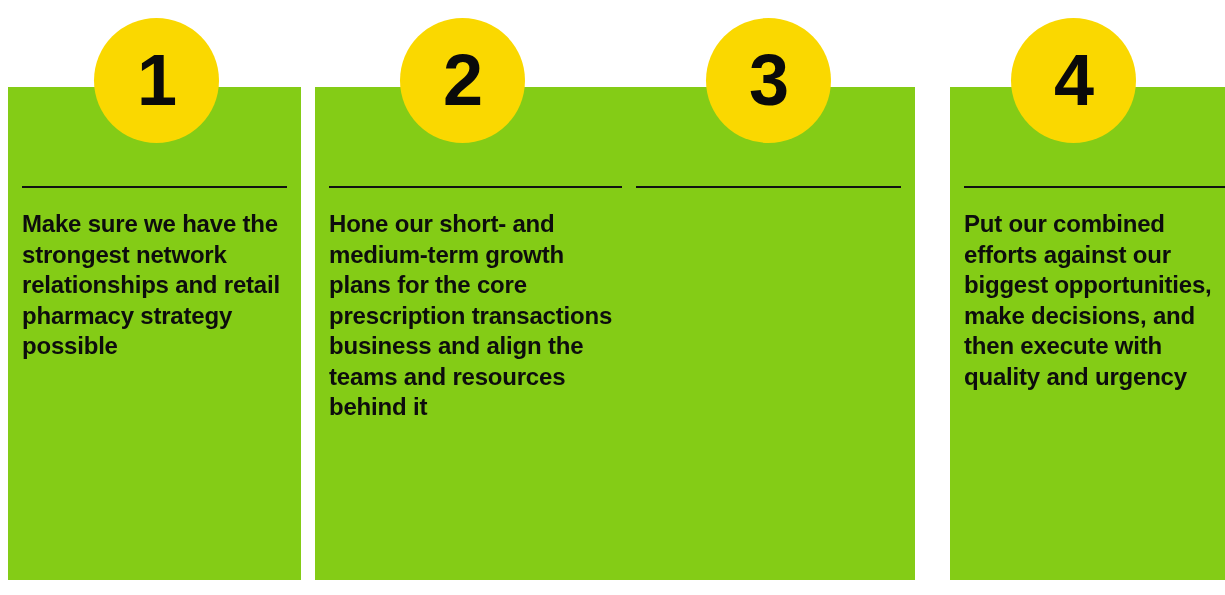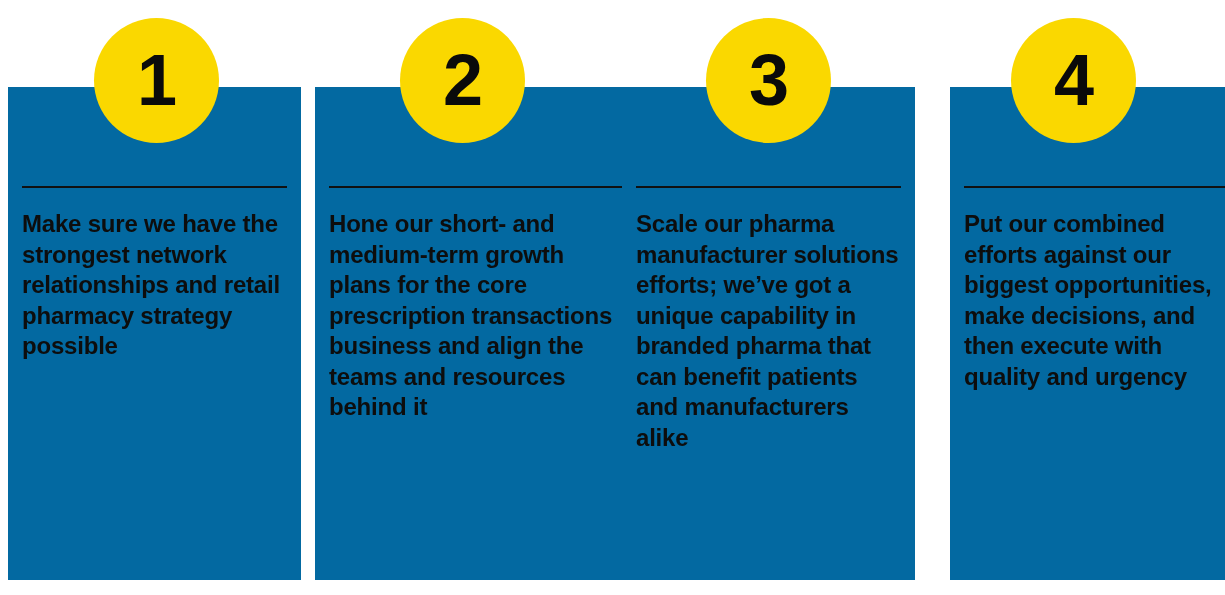--- a/index.html
+++ b/index.html
@@ -17,21 +17,21 @@
     position: relative;
     width: 1225px;
     height: 595px;
     background: #ffffff;
   }
 
   .card {
     position: absolute;
     top: 87px;
     height: 493px;
-    background: #0369a1;
+    background: #84cc16;
   }
 
   .card-1 { left: 8px;    width: 293px; }
   .card-2 { left: 315px;  width: 323px; }
   .card-3 { left: 622px;  width: 293px; }
   .card-4 { left: 928px;  width: 289px; margin-left: 22px; }
 
   .badge {
     position: absolute;
     top: 18px;
@@ -100,23 +100,20 @@
 
   <div class="card card-2">
     <div class="divider"></div>
     <div class="card-body">
       <p class="card-text">Hone our short- and medium-term growth plans for the core prescription transactions business and align the teams and resources behind it</p>
     </div>
   </div>
 
   <div class="card card-3">
     <div class="divider"></div>
-    <div class="card-body">
-      <p class="card-text">Scale our pharma manufacturer solutions efforts; we’ve got a unique capability in branded pharma that can benefit patients and manufacturers alike</p>
-    </div>
   </div>
 
   <div class="card card-4">
     <div class="divider"></div>
     <div class="card-body">
       <p class="card-text">Put our combined efforts against our biggest opportunities, make decisions, and then execute with quality and urgency</p>
     </div>
   </div>
 
   <div class="badge badge-1">

